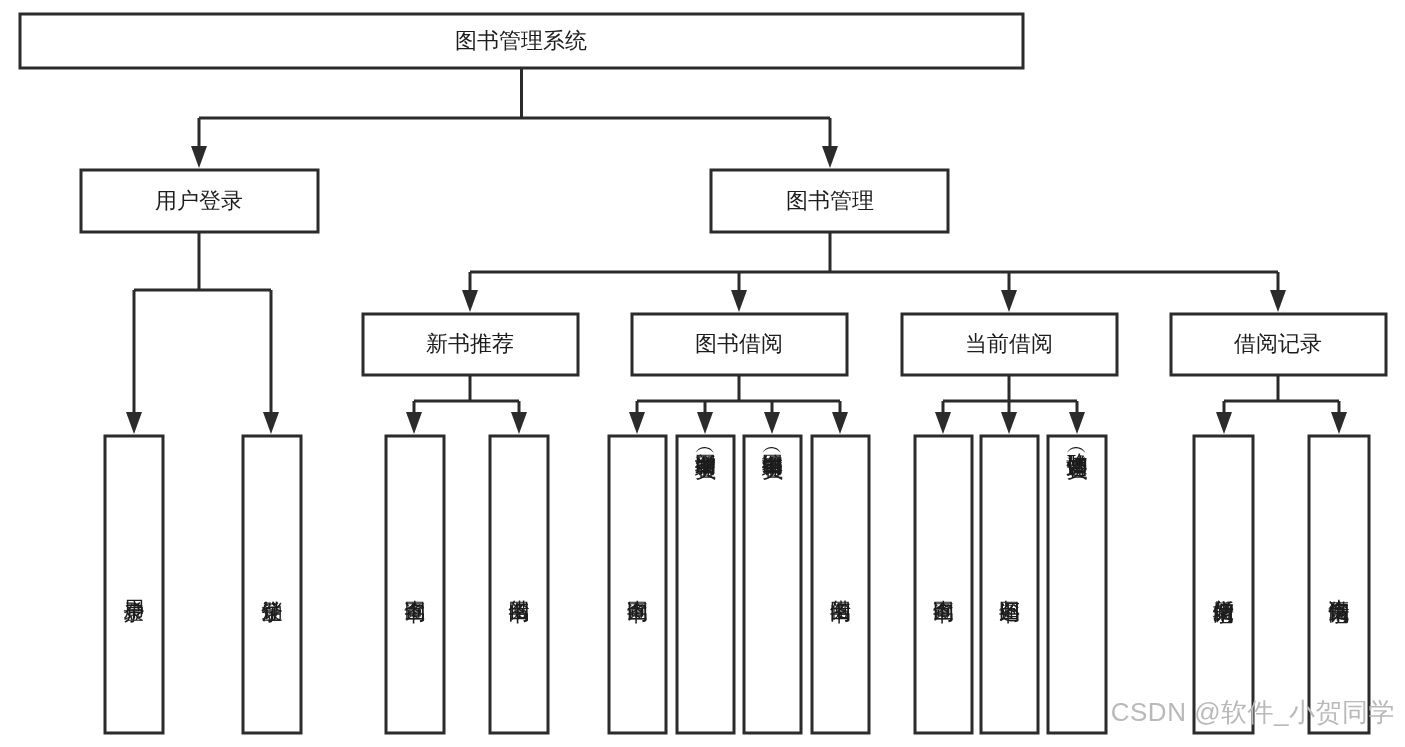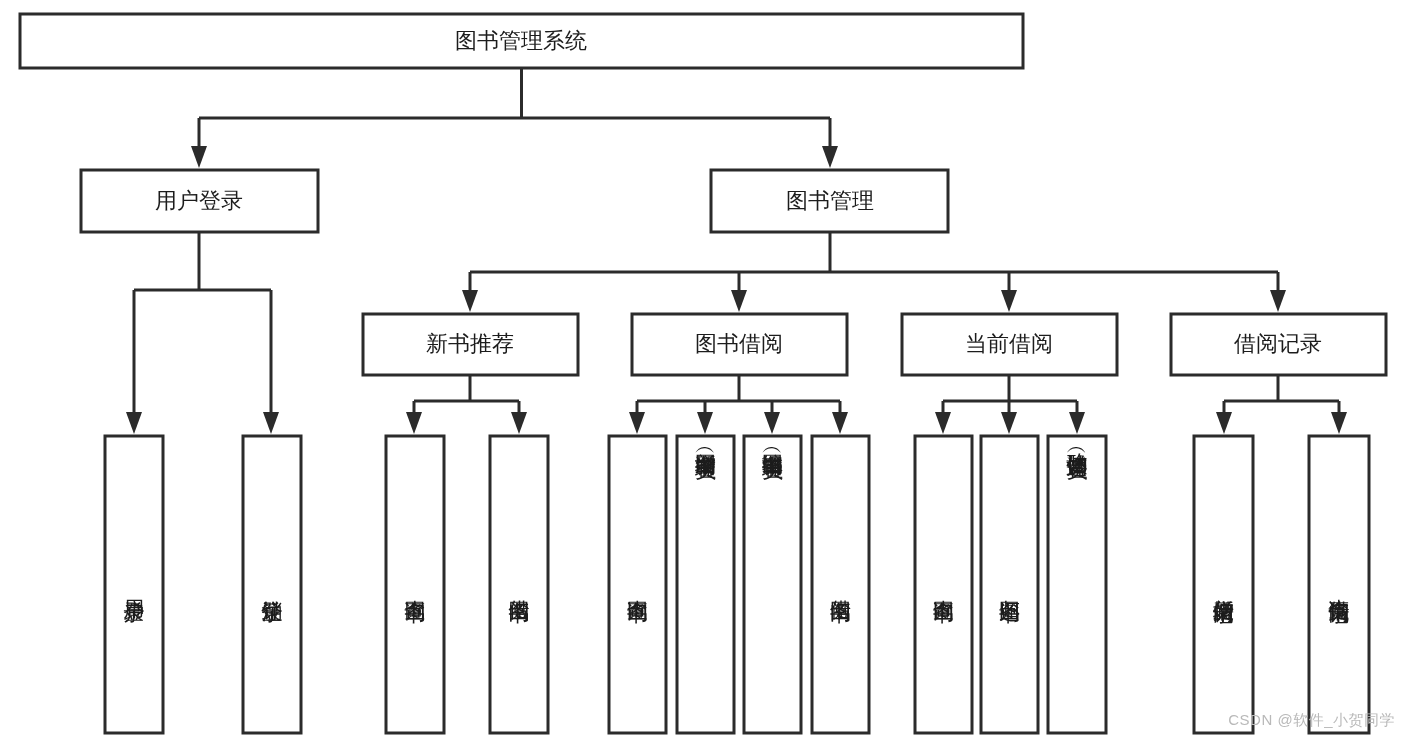--- a/index.html
+++ b/index.html
@@ -64,21 +64,21 @@
     line-height: 1.05;
     color: #1c1c1c;
     letter-spacing: 1px;
     white-space: nowrap;
   }
   .watermark {
     position: absolute;
     right: 10px;
     bottom: 6px;
     font-family: "Liberation Sans", "DejaVu Sans", sans-serif;
-    font-size: 15px;
+    font-size: 26px;
     color: #b9b9b9;
     letter-spacing: 0.5px;
     user-select: none;
   }
 </style>
 </head>
 <body>
 
 <div id="diagram-root">
 

